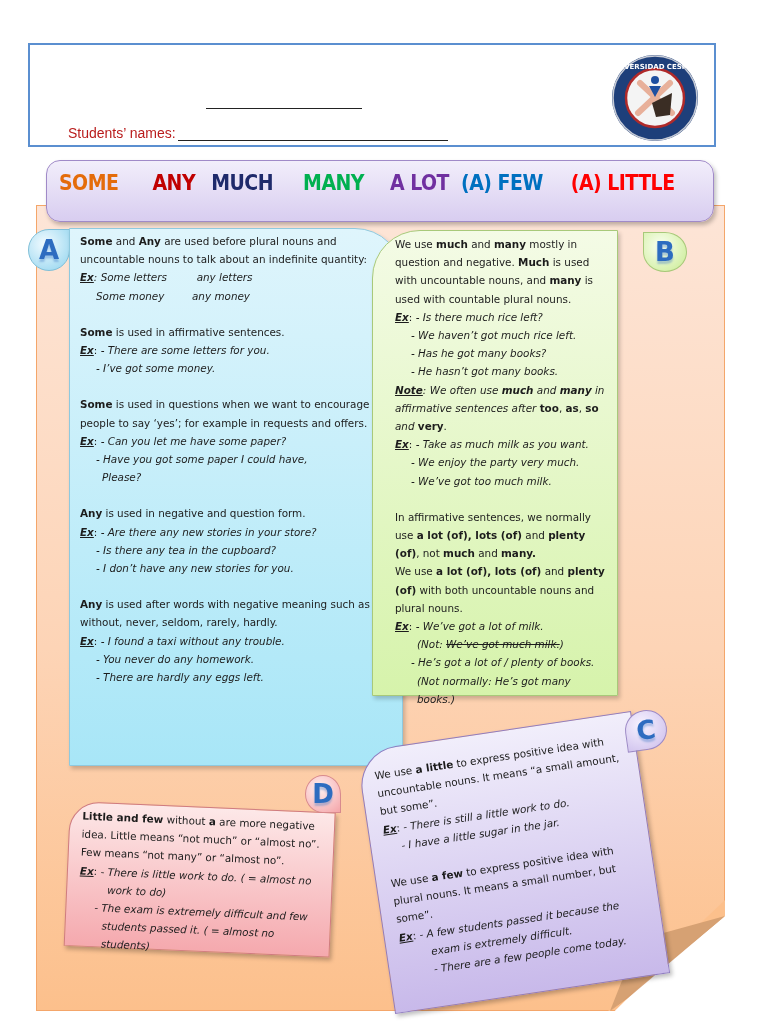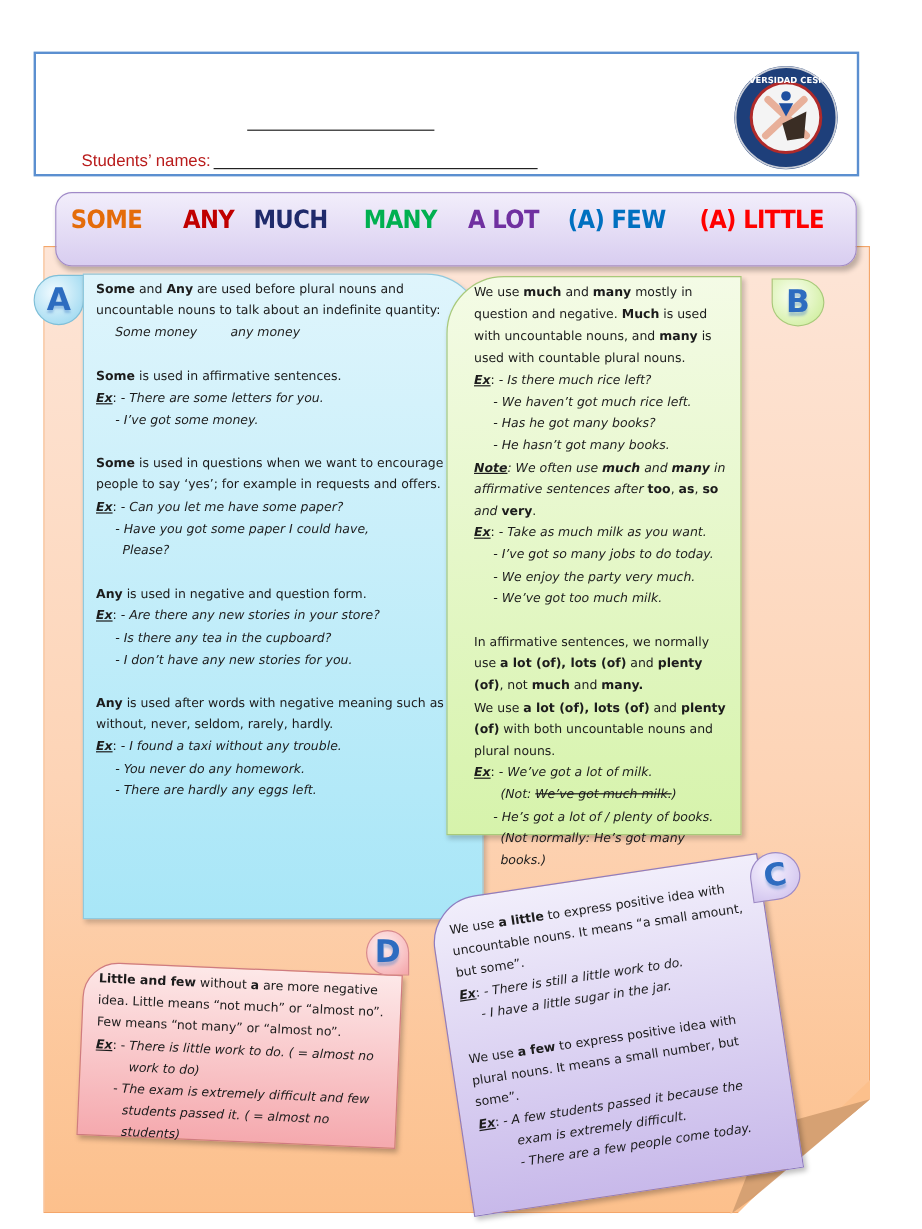--- a/index.html
+++ b/index.html
@@ -94,29 +94,30 @@
   <polygon points="117,16 20,98 2,111 60,60" fill="#d49a6a" opacity="0.9"></polygon>
   <polygon points="117,16 2,111 30,40" fill="#d6a173"></polygon>
 </svg>
 
 <div class="banner">
   <div class="banner-words">
     <span style="color:#e46c0a;margin-right:28px">SOME</span>
     <span style="color:#c00000;margin-right:10px">ANY</span>
     <span style="color:#1f2a6b;margin-right:24px">MUCH</span>
     <span style="color:#00b050;margin-right:20px">MANY</span>
-    <span style="color:#7030a0;margin-right:18px">A LOT</span>
+    <span style="color:#7030a0;margin-right:6px">A LOT</span>
     <span style="color:#0070c0;margin-right:22px">(A) FEW</span>
     <span style="color:#ff0000">(A) LITTLE</span>
   </div>
 </div>
 
 <div class="tab tab-a">A</div>
 <div class="card card-a">
   <p><b>Some</b><span> and </span><b>Any</b><span> are used before plural nouns and uncountable nouns to talk about an indefinite quantity:</span></p>
+  <p><span class="ex">Ex</span><i>: </i><i style="display:inline-block;width:96px">Some letters</i><i>any letters</i></p>
   <p style="padding-left:16px"><i style="display:inline-block;width:96px">Some money</i><i>any money</i></p>
   <div class="gap"></div>
   <p><b>Some</b><span> is used in affirmative sentences.</span></p>
   <p><span class="ex">Ex</span>: <i>- There are some letters for you.</i></p>
   <p class="ind1"><i>- I’ve got some money.</i></p>
   <div class="gap"></div>
   <p><b>Some</b><span> is used in questions when we want to encourage people to say ‘yes’; for example in requests and offers.</span></p>
   <p><span class="ex">Ex</span>: <i>- Can you let me have some paper?</i></p>
   <p class="ind1"><i>- Have you got some paper I could have,</i></p>
   <p class="ind2"><i>Please?</i></p>
@@ -133,21 +134,20 @@
 </div>
 
 <div class="card card-b">
   <p><span>We use </span><b>much</b><span> and </span><b>many</b><span> mostly in question and negative. </span><b>Much</b><span> is used with uncountable nouns, and </span><b>many</b><span> is used with countable plural nouns.</span></p>
   <p><span class="ex">Ex</span>: <i>- Is there much rice left?</i></p>
   <p class="ind1"><i>- We haven’t got much rice left.</i></p>
   <p class="ind1"><i>- Has he got many books?</i></p>
   <p class="ind1"><i>- He hasn’t got many books.</i></p>
   <p><span class="ex">Note</span><i>: We often use </i><b><i>much</i></b><i> and </i><b><i>many</i></b><i> in affirmative sentences after </i><b>too</b><span>, </span><b>as</b><span>, </span><b>so</b><i> and </i><b>very</b><span>.</span></p>
   <p><span class="ex">Ex</span>: <i>- Take as much milk as you want.</i></p>
-  <p class="ind1"><i>- I’ve got so many jobs to do today.</i></p>
   <p class="ind1"><i>- We enjoy the party very much.</i></p>
   <p class="ind1"><i>- We’ve got too much milk.</i></p>
   <div class="gap"></div>
   <p><span>In affirmative sentences, we normally use </span><b>a lot (of), lots (of)</b><span> and </span><b>plenty (of)</b><span>, not </span><b>much</b><span> and </span><b>many.</b></p>
   <p><span>We use </span><b>a lot (of), lots (of)</b><span> and </span><b>plenty (of)</b><span> with both uncountable nouns and plural nouns.</span></p>
   <p><span class="ex">Ex</span>: <i>- We’ve got a lot of milk.</i></p>
   <p class="ind2"><i>(Not: </i><i class="strike">We’ve got much milk.</i><i>)</i></p>
   <p class="ind1"><i>- He’s got a lot of / plenty of books.</i></p>
   <p class="ind2"><i>(Not normally: He’s got many books.)</i></p>
 </div>

